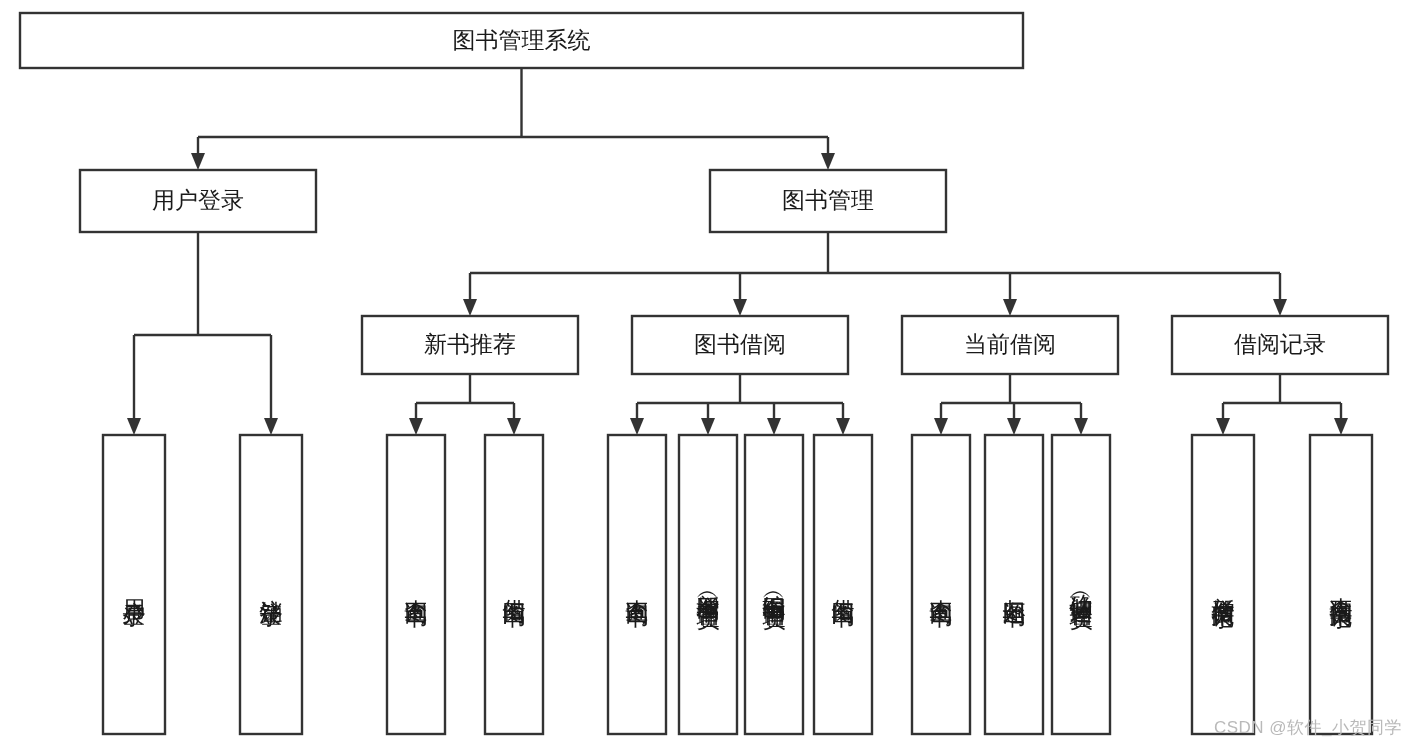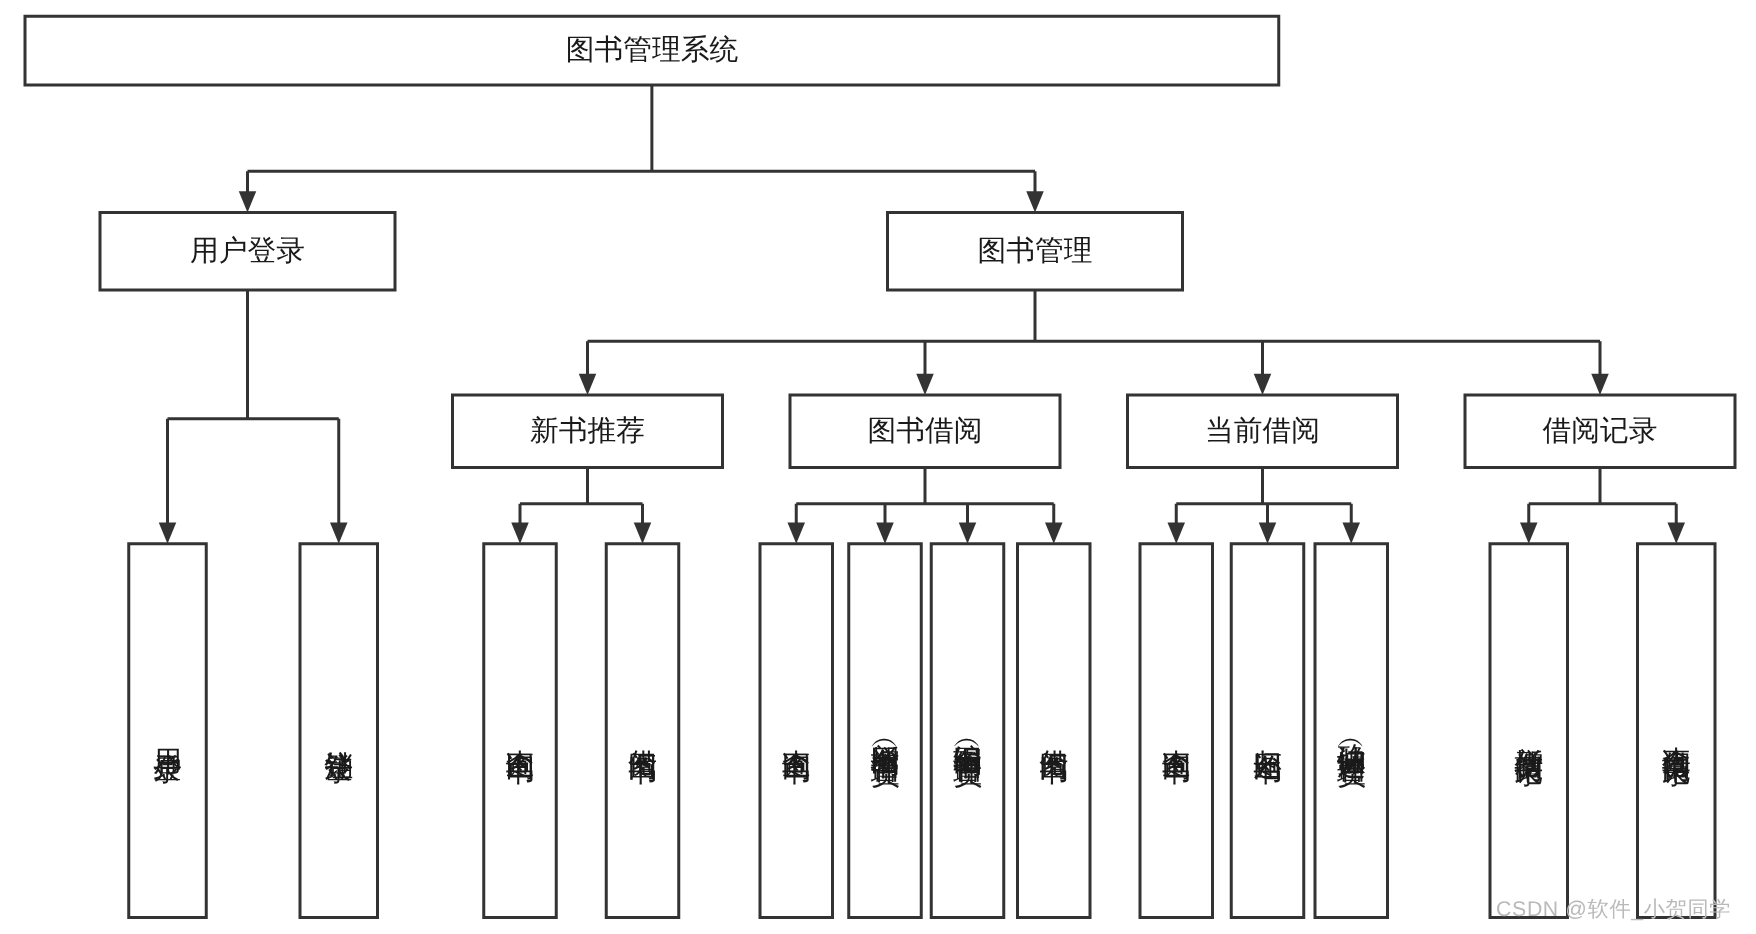--- a/index.html
+++ b/index.html
@@ -55,21 +55,21 @@
   }
   .vlabel-wrap {
     position: absolute;
     display: flex;
     align-items: center;
     justify-content: center;
     pointer-events: none;
   }
   .watermark {
     position: absolute;
-    right: 20px;
+    right: 3px;
     bottom: 8px;
     font-family: "Liberation Sans", "DejaVu Sans", sans-serif;
     font-size: 17px;
     color: #b9b9b9;
     white-space: nowrap;
     letter-spacing: 0.5px;
   }
 </style>
 </head>
 <body>

